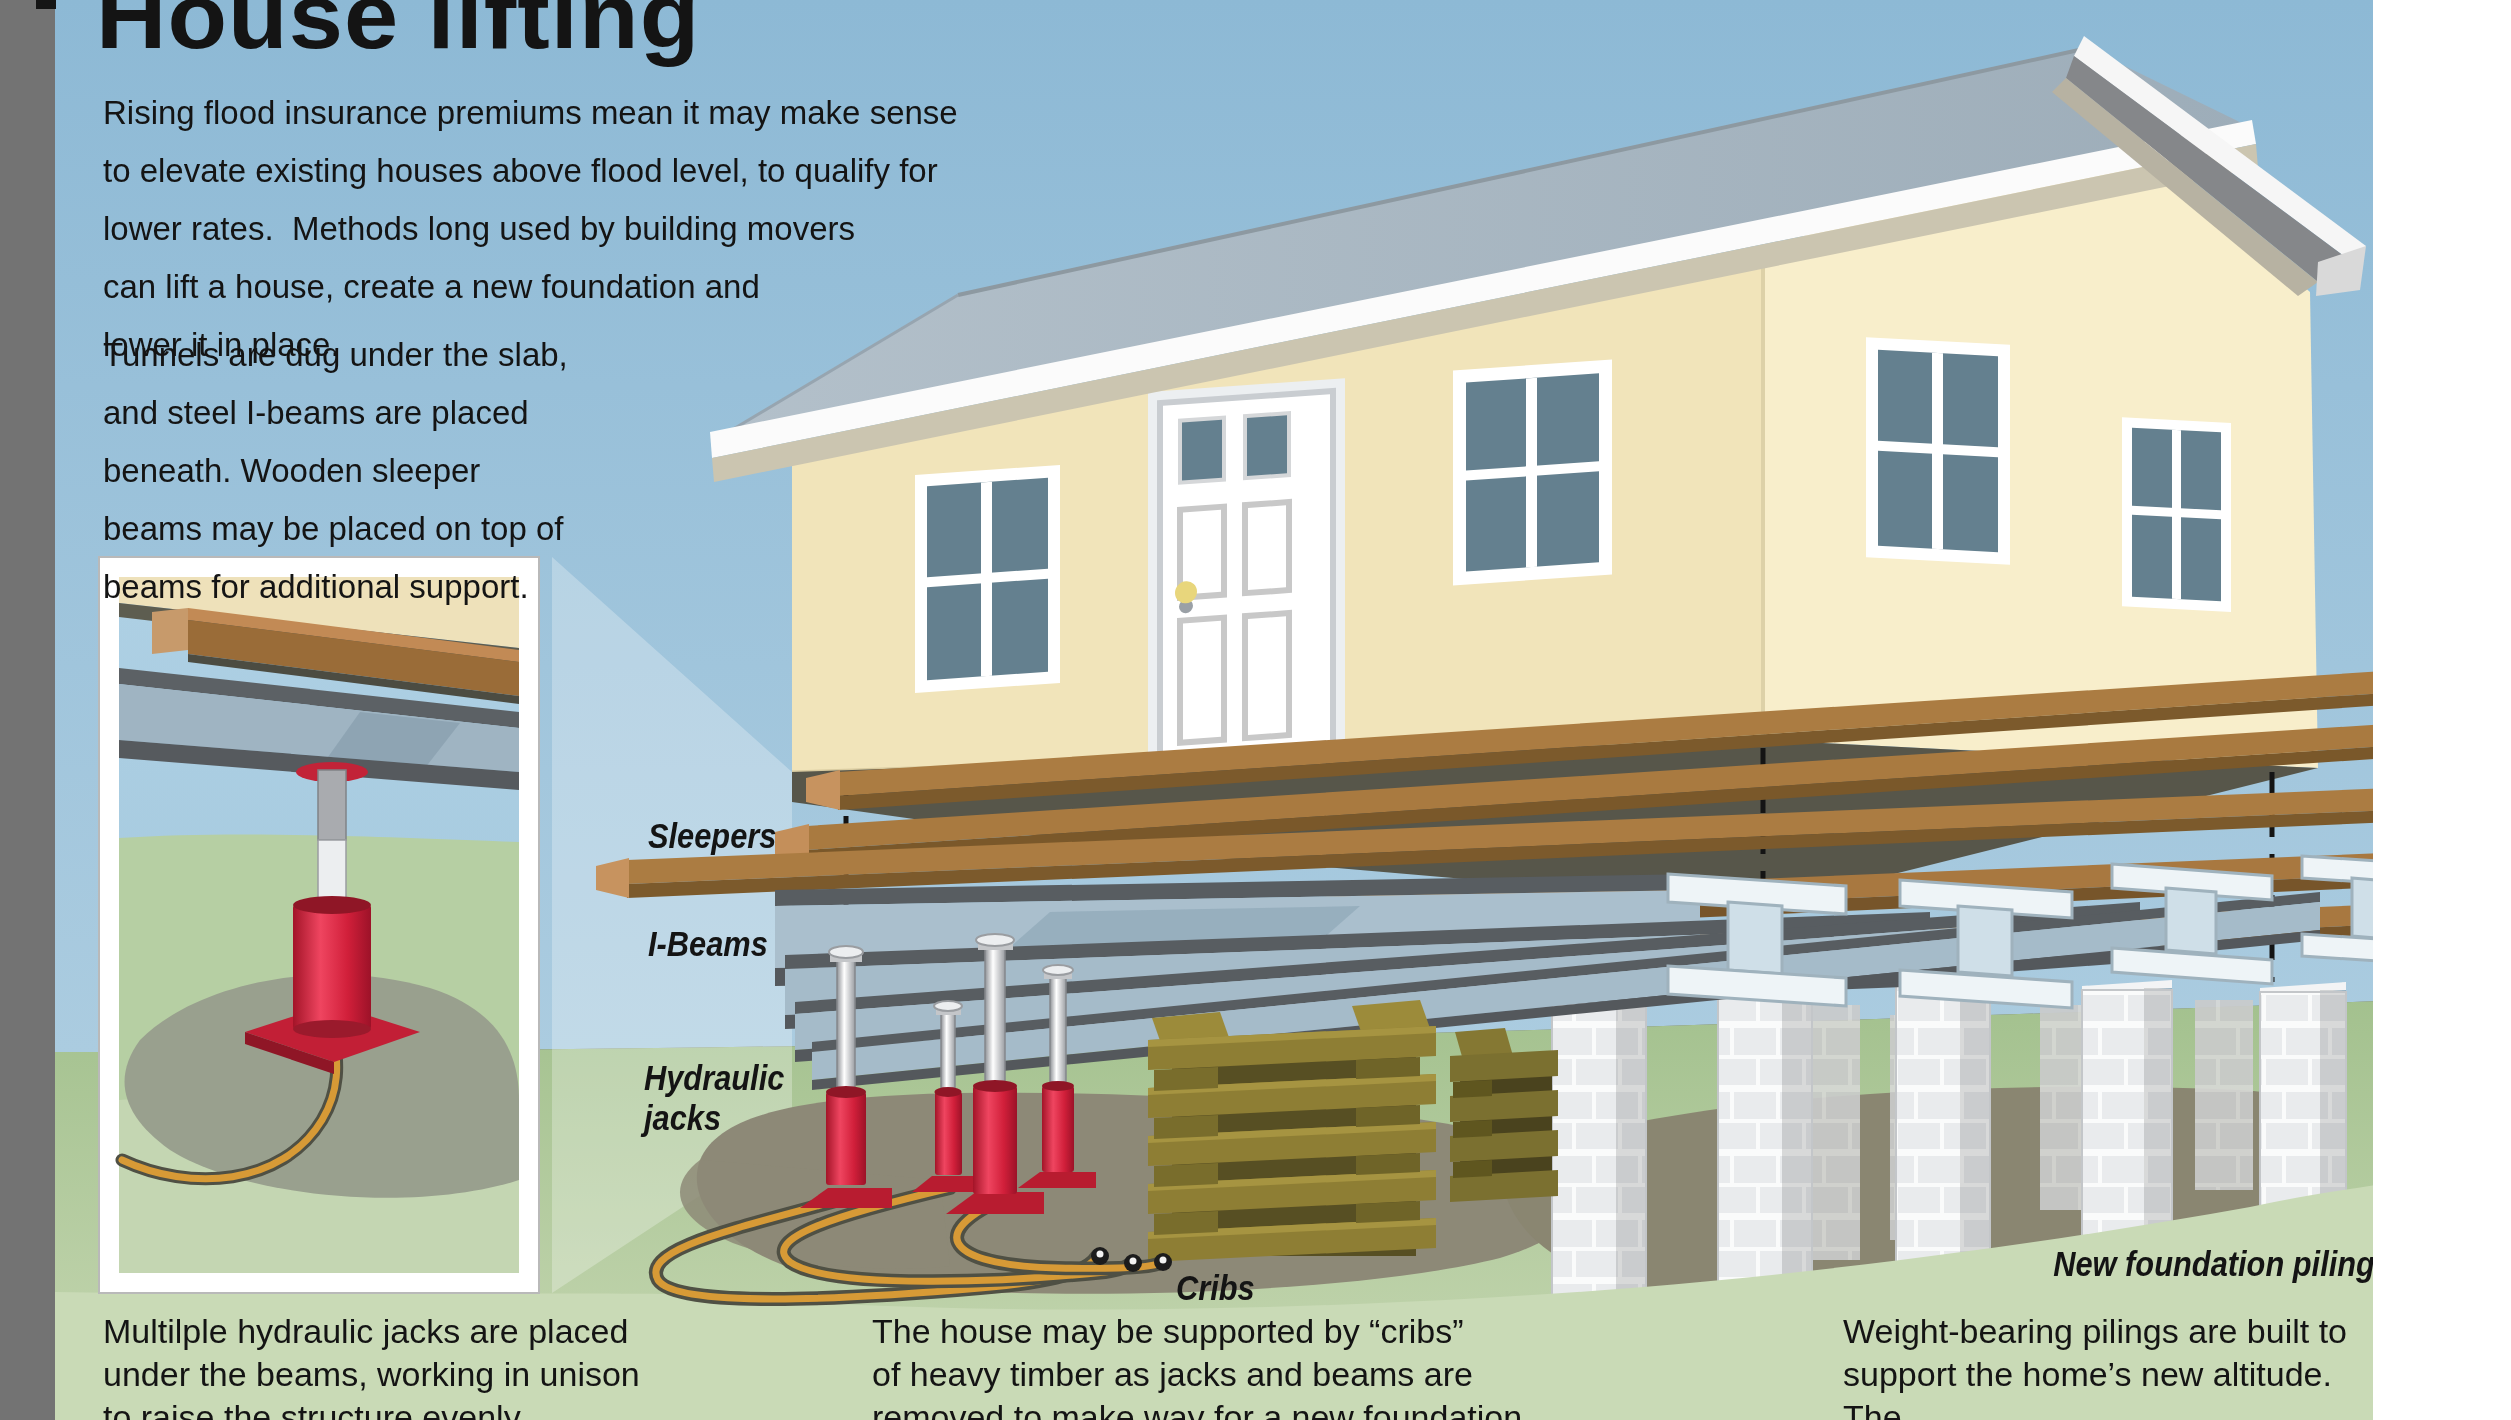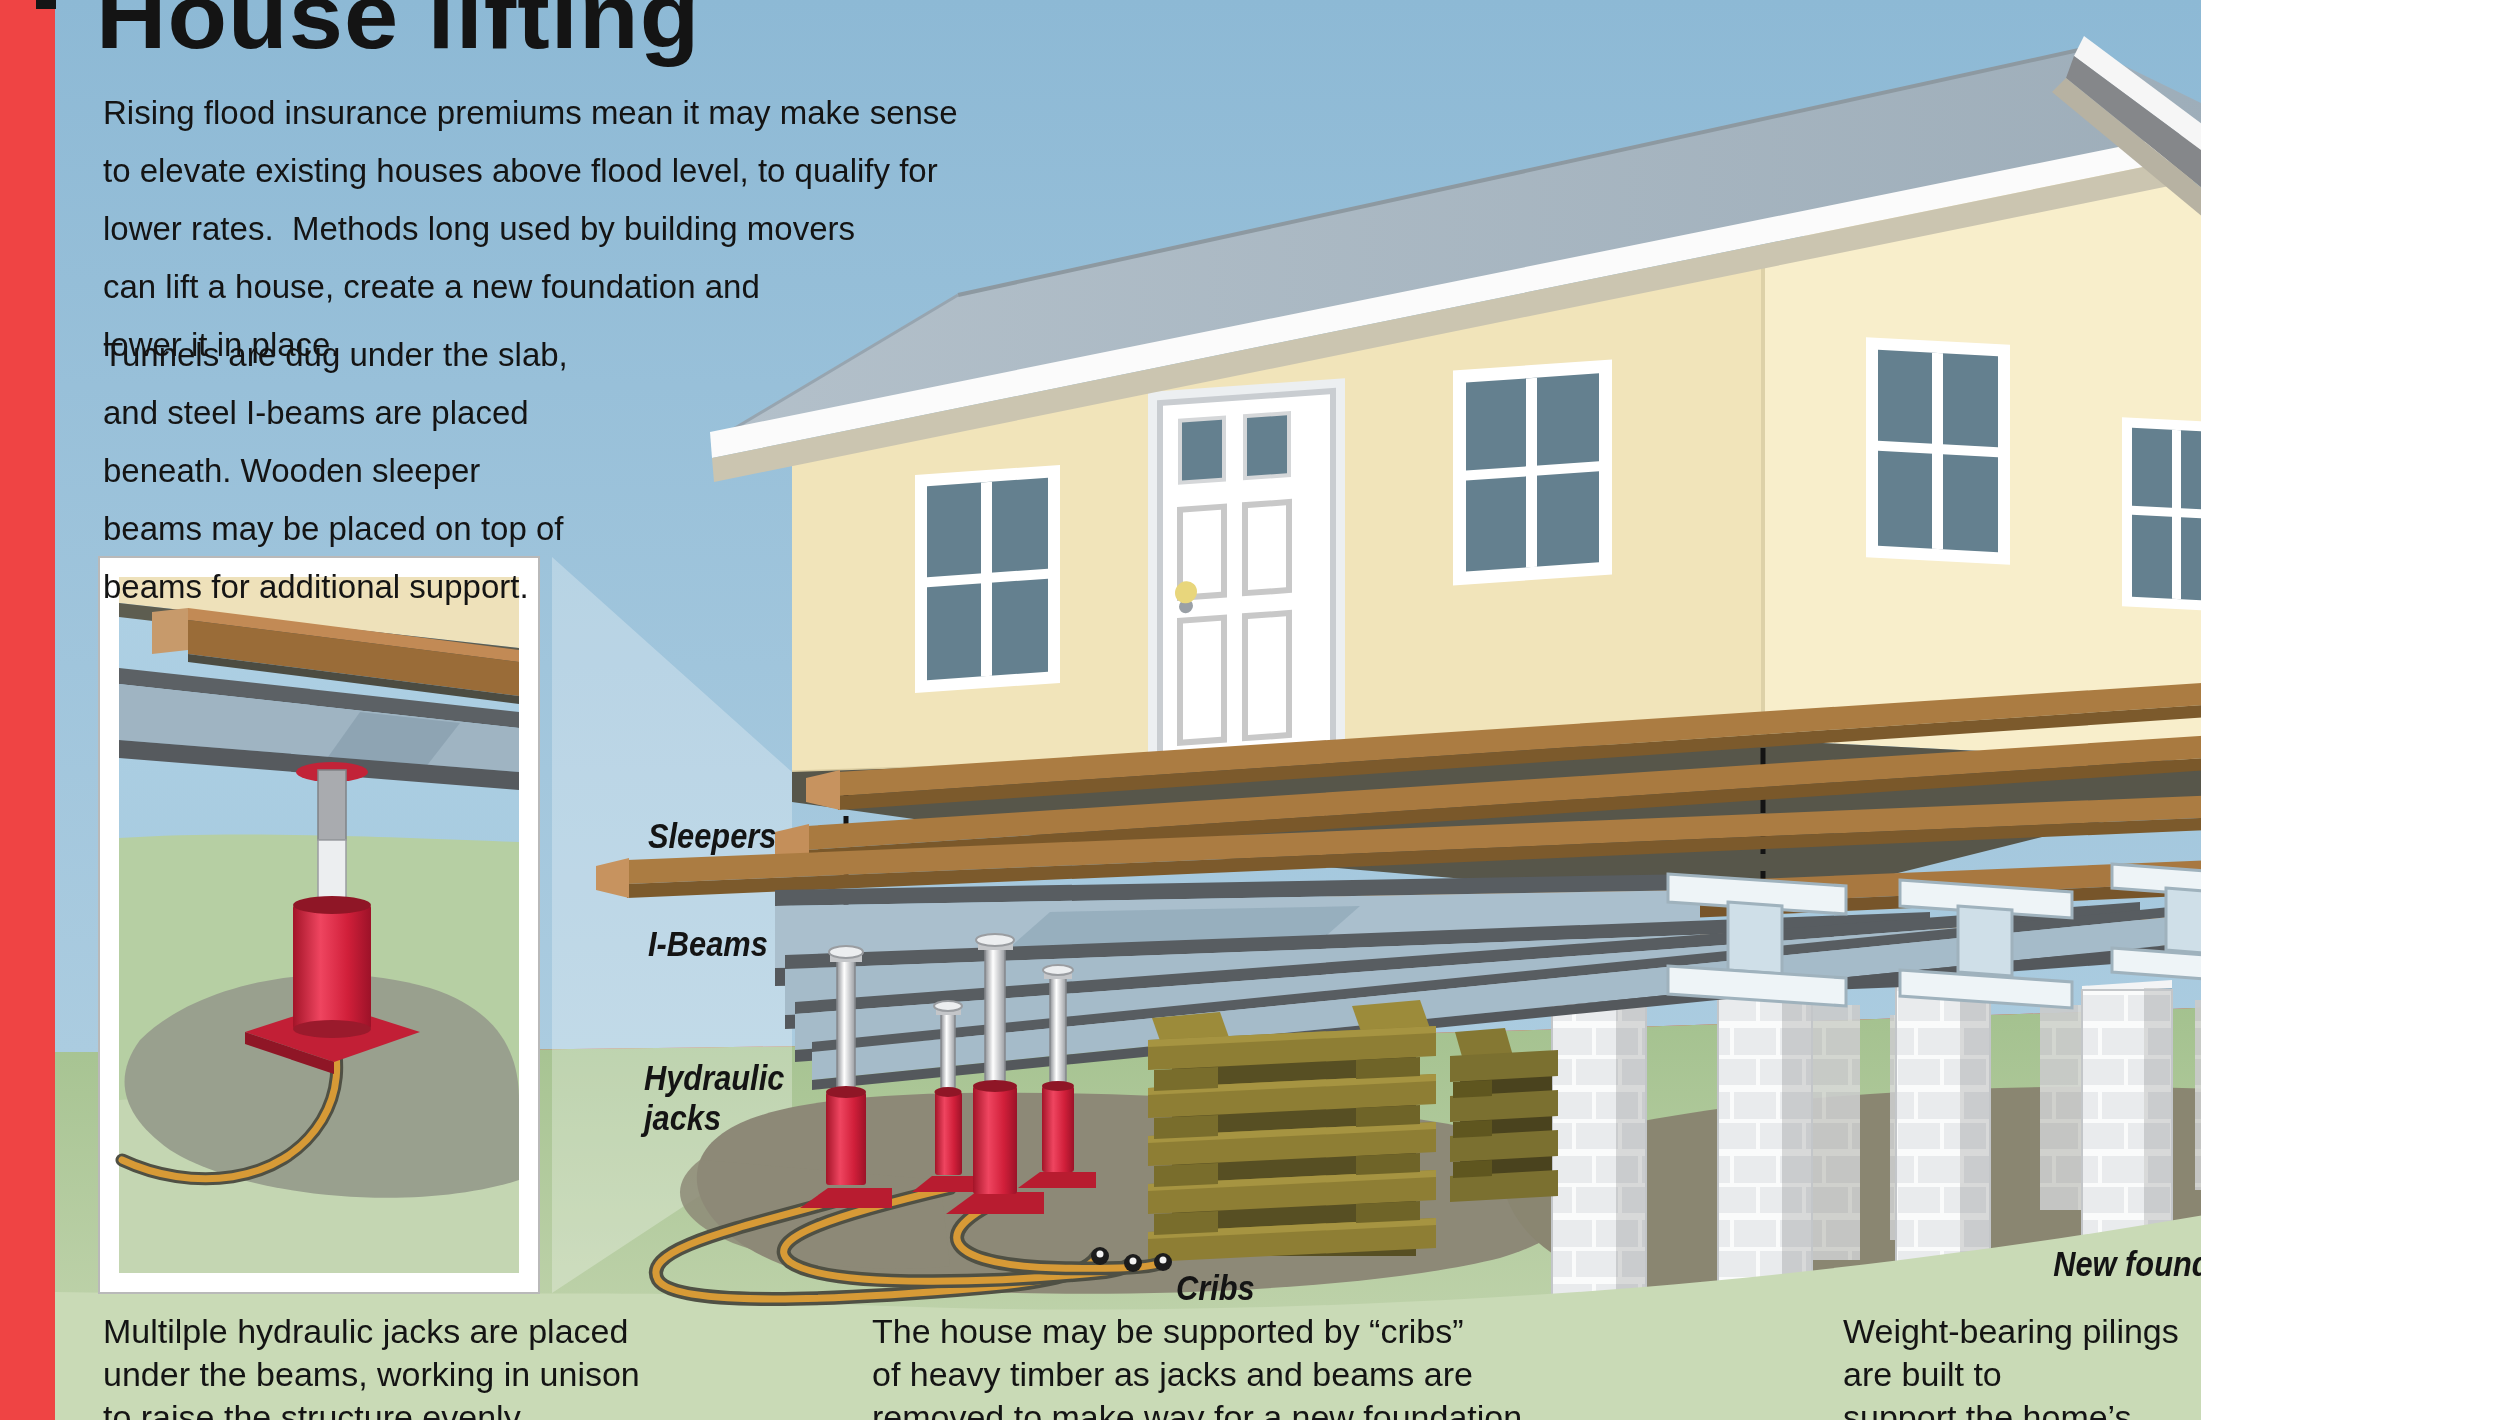--- a/index.html
+++ b/index.html
@@ -1,16 +1,16 @@
 <!DOCTYPE html>
 <html><head>
 <meta charset="utf-8">
 <style>
   html,body{margin:0;padding:0;background:#ffffff;}
-  .canvas{position:relative;width:2201px;height:1420px;overflow:hidden;background:#ef4444;
+  .canvas{position:relative;width:2373px;height:1420px;overflow:hidden;background:#737373;
           font-family:"Liberation Sans","DejaVu Sans",sans-serif;color:#111;}
   .art{position:absolute;left:0;top:0;}
   .txt{position:absolute;white-space:pre-wrap;color:#141414;}
   .title{left:96px;top:-30px;font-size:92px;font-weight:bold;letter-spacing:1px;
          transform:scaleX(1.06);transform-origin:left top;line-height:1;}
   .para{font-size:33px;line-height:58px;}
   .p1{left:103px;top:84px;}
   .p2{left:103px;top:318px;margin-top:8px;}
   .lbl{font-size:35px;font-weight:bold;font-style:italic;line-height:40px;
        transform:scaleX(0.88);transform-origin:left top;}

